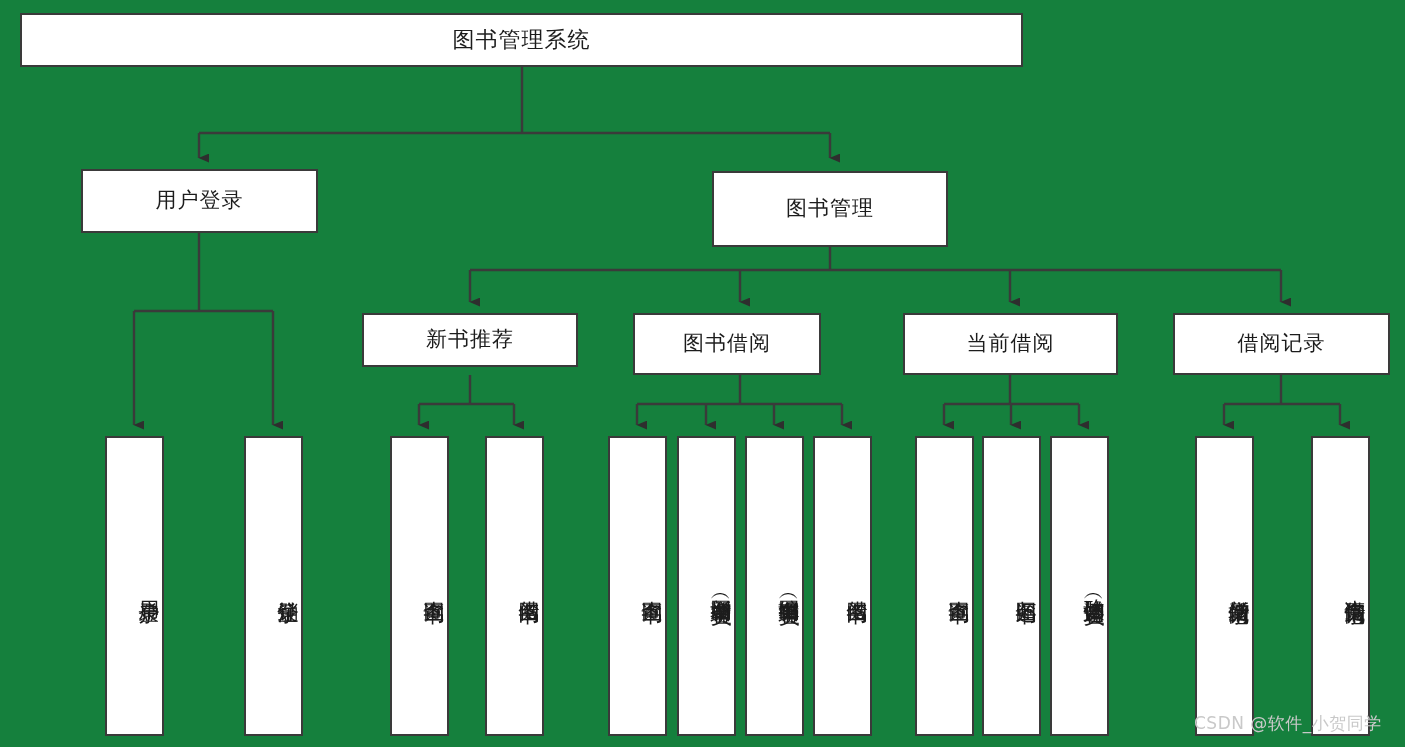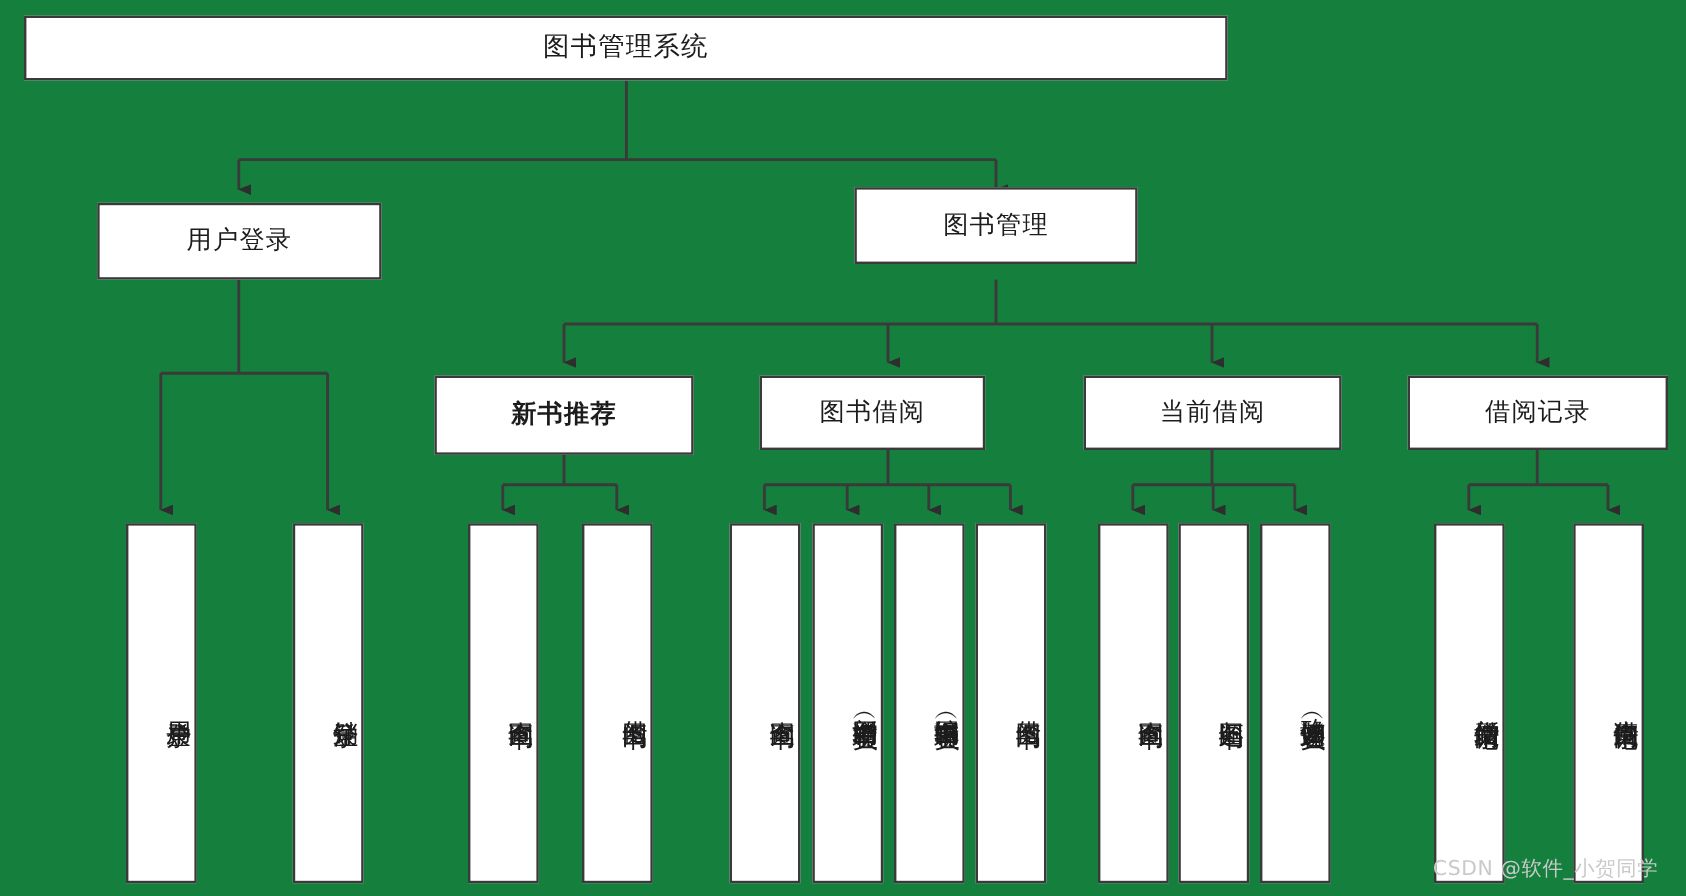--- a/index.html
+++ b/index.html
@@ -116,23 +116,23 @@
       <path d="M 1281 375 L 1281 404"></path>
       <path d="M 1224 404 L 1340 404"></path>
       <path d="M 1224 404 L 1224 425" marker-end="url(#arrow)"></path>
       <path d="M 1340 404 L 1340 425" marker-end="url(#arrow)"></path>
     </g>
   </svg>
 
   <div class="node horiz root" style="left:20px; top:13px; width:1003px; height:54px;">图书管理系统</div>
 
   <div class="node horiz" style="left:81px; top:169px; width:237px; height:64px;">用户登录</div>
-  <div class="node horiz" style="left:712px; top:156px; width:236px; height:64px;">图书管理</div>
+  <div class="node horiz" style="left:712px; top:171px; width:236px; height:76px;">图书管理</div>
 
-  <div class="node horiz" style="left:362px; top:313px; width:216px; height:66px;font-weight:bold;">新书推荐</div>
+  <div class="node horiz" style="left:362px; top:313px; width:216px; height:54px;">新书推荐</div>
   <div class="node horiz" style="left:633px; top:313px; width:188px; height:62px;">图书借阅</div>
   <div class="node horiz" style="left:903px; top:313px; width:215px; height:62px;">当前借阅</div>
   <div class="node horiz" style="left:1173px; top:313px; width:217px; height:62px;">借阅记录</div>
 
   <div class="node vert" style="left:105px; top:436px; width:59px; height:300px;">用户登录</div>
   <div class="node vert" style="left:244px; top:436px; width:59px; height:300px;">注销登录</div>
 
   <div class="node vert" style="left:390px; top:436px; width:59px; height:300px;">查询图书</div>
   <div class="node vert" style="left:485px; top:436px; width:59px; height:300px;">借阅图书</div>
 

